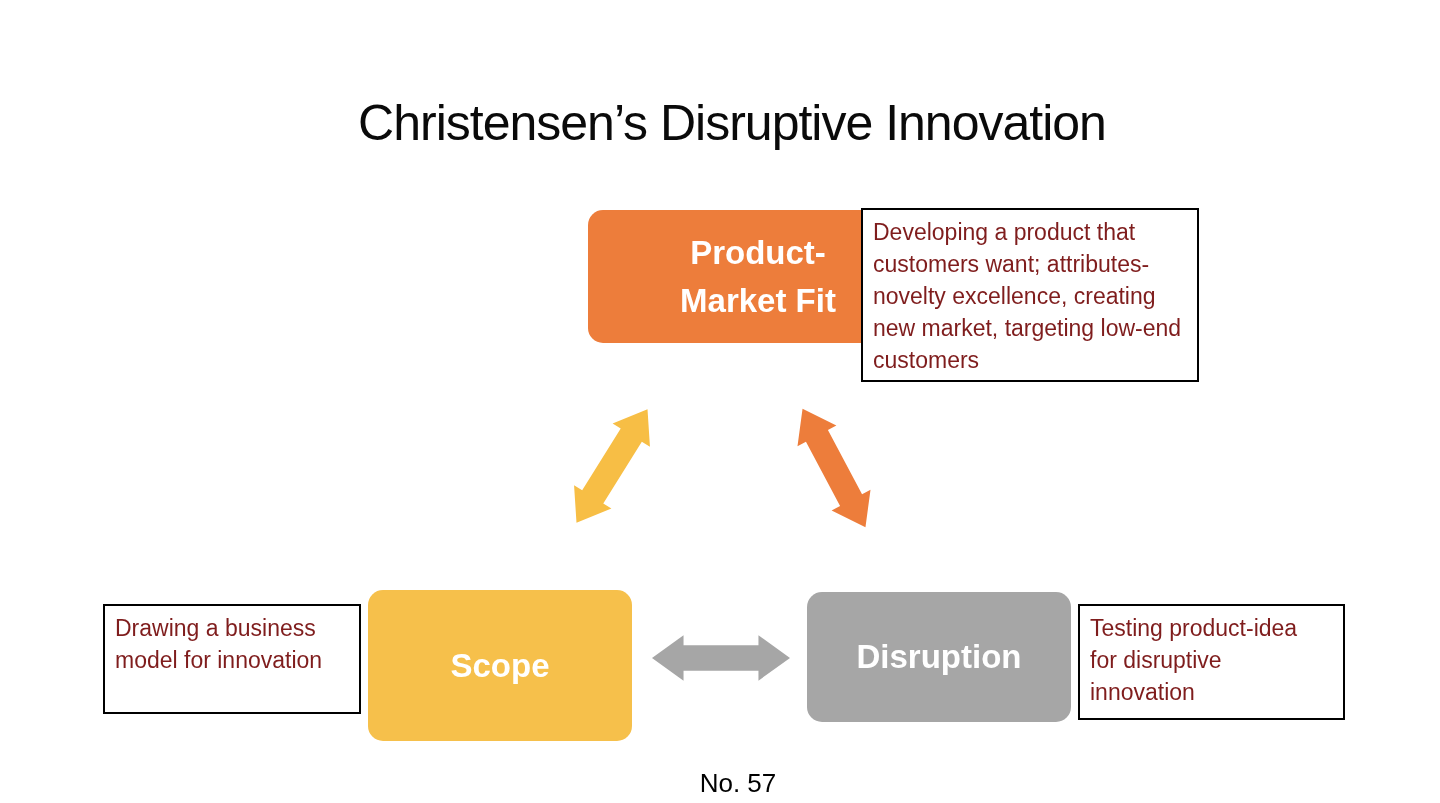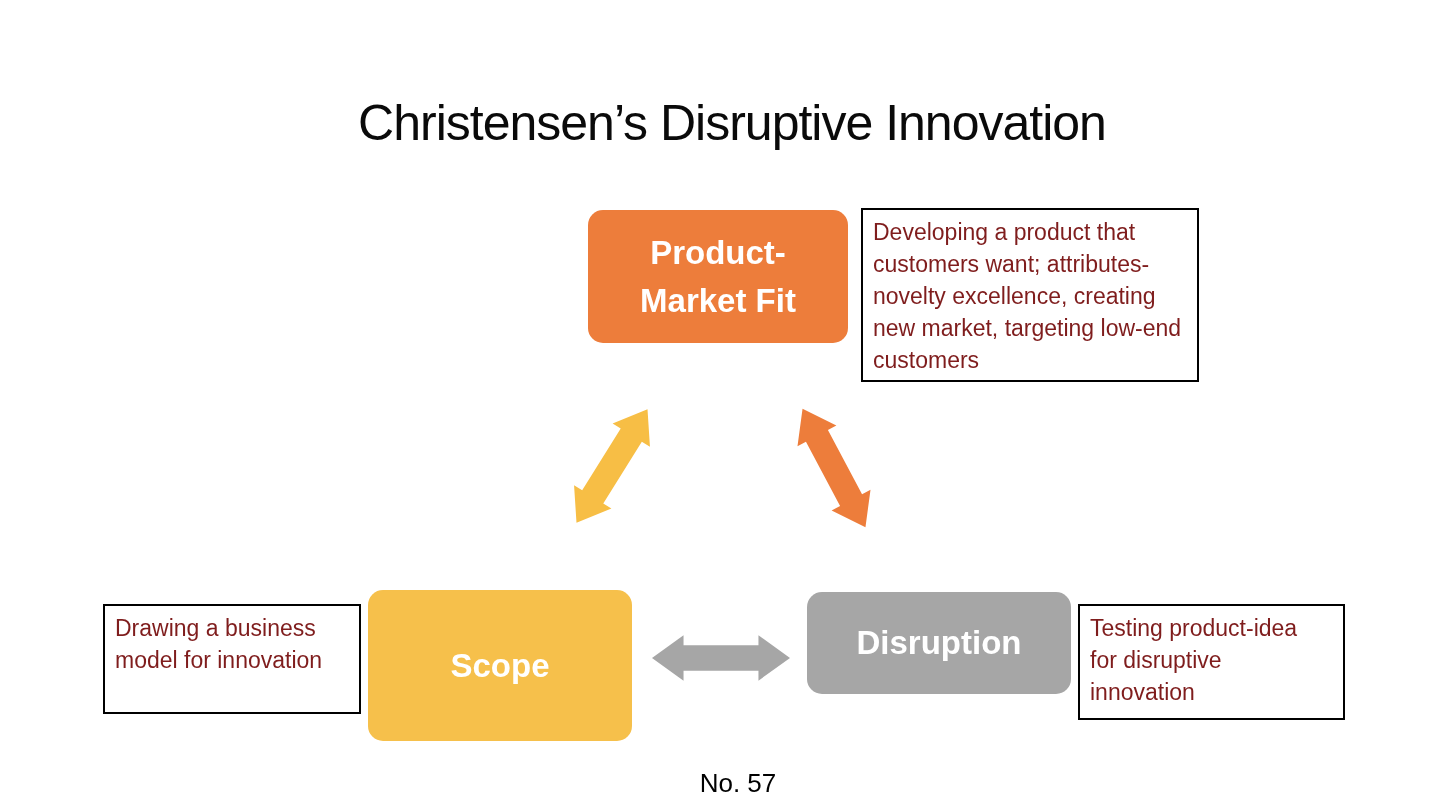--- a/index.html
+++ b/index.html
@@ -35,24 +35,24 @@
     align-items: center;
     justify-content: center;
     text-align: center;
   }
   .node-label {
     color: #ffffff;
     font-weight: bold;
     font-size: 33px;
     line-height: 48px;
   }
-  .node-pmf        { left: 588px; top: 210px; width: 260px; height: 133px; }
+  .node-pmf        { left: 588px; top: 210px; width: 260px; height: 133px; padding-left: 40px; }
   .node-pmf .node-label { padding: 0 16px; }
   .node-scope      { left: 368px; top: 590px; width: 264px; height: 151px; }
-  .node-disruption { left: 807px; top: 592px; width: 264px; height: 102px; align-items: center; }
+  .node-disruption { left: 807px; top: 592px; width: 264px; height: 130px; align-items: center; }
 
   .desc {
     position: absolute;
     background: #ffffff;
     border: 2px solid #000000;
     box-sizing: border-box;
     color: #7f1d1d;
     font-size: 23px;
     line-height: 32px;
     padding: 6px 10px;

